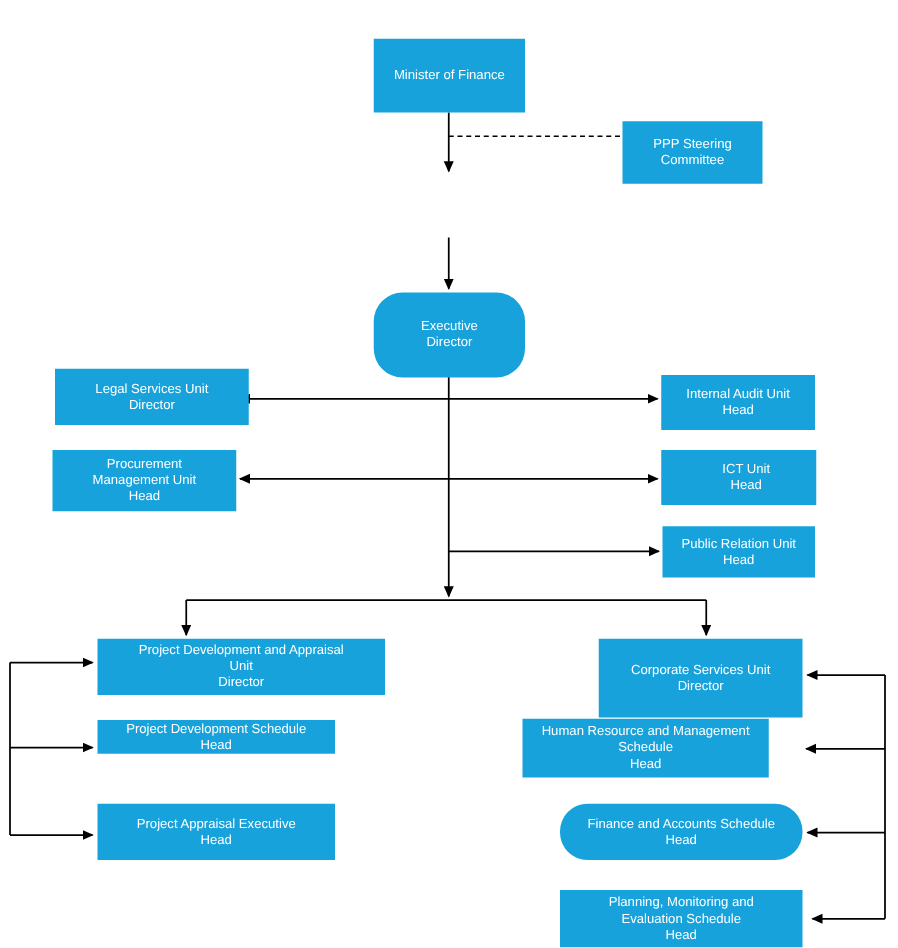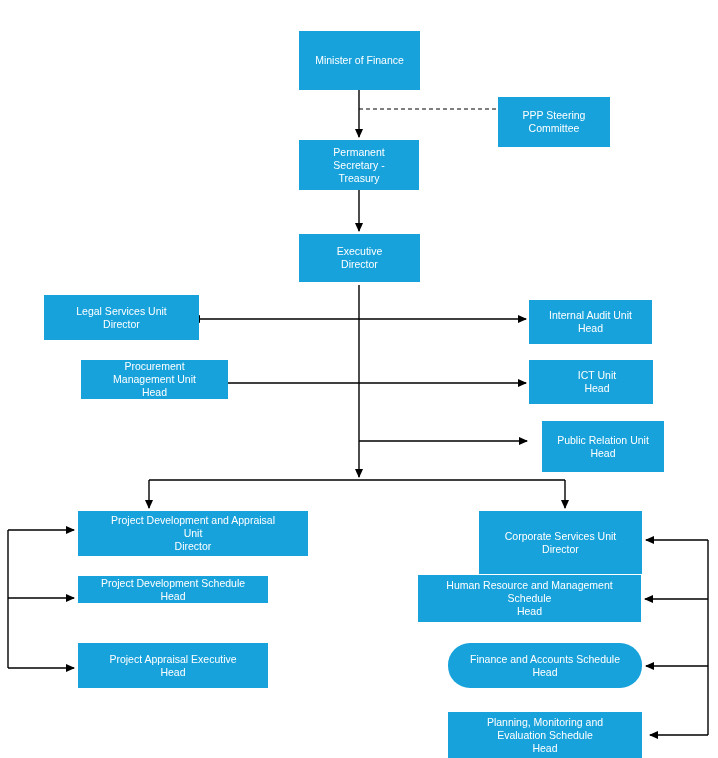--- a/index.html
+++ b/index.html
@@ -83,64 +83,59 @@
       <polyline points="708,735 650,735" marker-end="url(#arrow)"></polyline>
     </svg>
 
 <div class="node" style="left: 299px; top: 31px; width: 121px; height: 59px;">
       <span class="label">Minister of Finance</span>
     </div>
     <div class="node" style="left: 498px; top: 78px; width: 112px; height: 50px; margin-top: 19px;">
       <span class="label">PPP Steering
 Committee</span>
     </div>
-    <div class="node" style="left: 299px; top: 140px; width: 120px; height: 50px;">
-      <span class="label">Permanent
-Secretary -
-Treasury</span>
-    </div>
-    <div class="node" style="left: 299px; top: 234px; width: 121px; height: 48px;">
+    <div class="node" style="left: 299px; top: 234px; width: 121px; height: 68px; border-radius: 23px;">
       <span class="label">Executive
 Director</span>
     </div>
     <div class="node" style="left: 44px; top: 295px; width: 155px; height: 45px;">
       <span class="label">Legal Services Unit
 Director</span>
     </div>
     <div class="node" style="left: 529px; top: 300px; width: 123px; height: 44px;">
       <span class="label">Internal Audit Unit
 Head</span>
     </div>
-    <div class="node" style="left: 42px; top: 360px; width: 147px; height: 39px; margin-left: 39px;">
+    <div class="node" style="left: 42px; top: 360px; width: 147px; height: 49px;">
       <span class="label">Procurement
 Management Unit
 Head</span>
     </div>
     <div class="node" style="left: 529px; top: 360px; width: 124px; height: 44px; padding-left: 12px;">
       <span class="label">ICT Unit
 Head</span>
     </div>
-    <div class="node" style="left: 530px; top: 421px; width: 122px; height: 51px; margin-left: 12px;">
+    <div class="node" style="left: 530px; top: 421px; width: 122px; height: 41px;">
       <span class="label">Public Relation Unit
 Head</span>
     </div>
     <div class="node" style="left: 78px; top: 511px; width: 230px; height: 45px;">
       <span class="label">Project Development and Appraisal
 Unit
 Director</span>
     </div>
     <div class="node" style="left: 479px; top: 511px; width: 163px; height: 63px;">
       <span class="label">Corporate Services Unit
 Director</span>
     </div>
     <div class="node" style="left: 78px; top: 576px; width: 190px; height: 27px;">
       <span class="label">Project Development Schedule
 Head</span>
     </div>
-    <div class="node" style="left: 418px; top: 575px; width: 223px; height: 47px;">
+    <div class="node" style="left: 418px; top: 575px; width: 197px; height: 47px;">
       <span class="label">Human Resource and Management
 Schedule
 Head</span>
     </div>
     <div class="node" style="left: 78px; top: 643px; width: 190px; height: 45px;">
       <span class="label">Project Appraisal Executive
 Head</span>
     </div>
     <div class="node" style="left: 448px; top: 643px; width: 194px; height: 45px; border-radius: 22px;">
       <span class="label">Finance and Accounts Schedule

